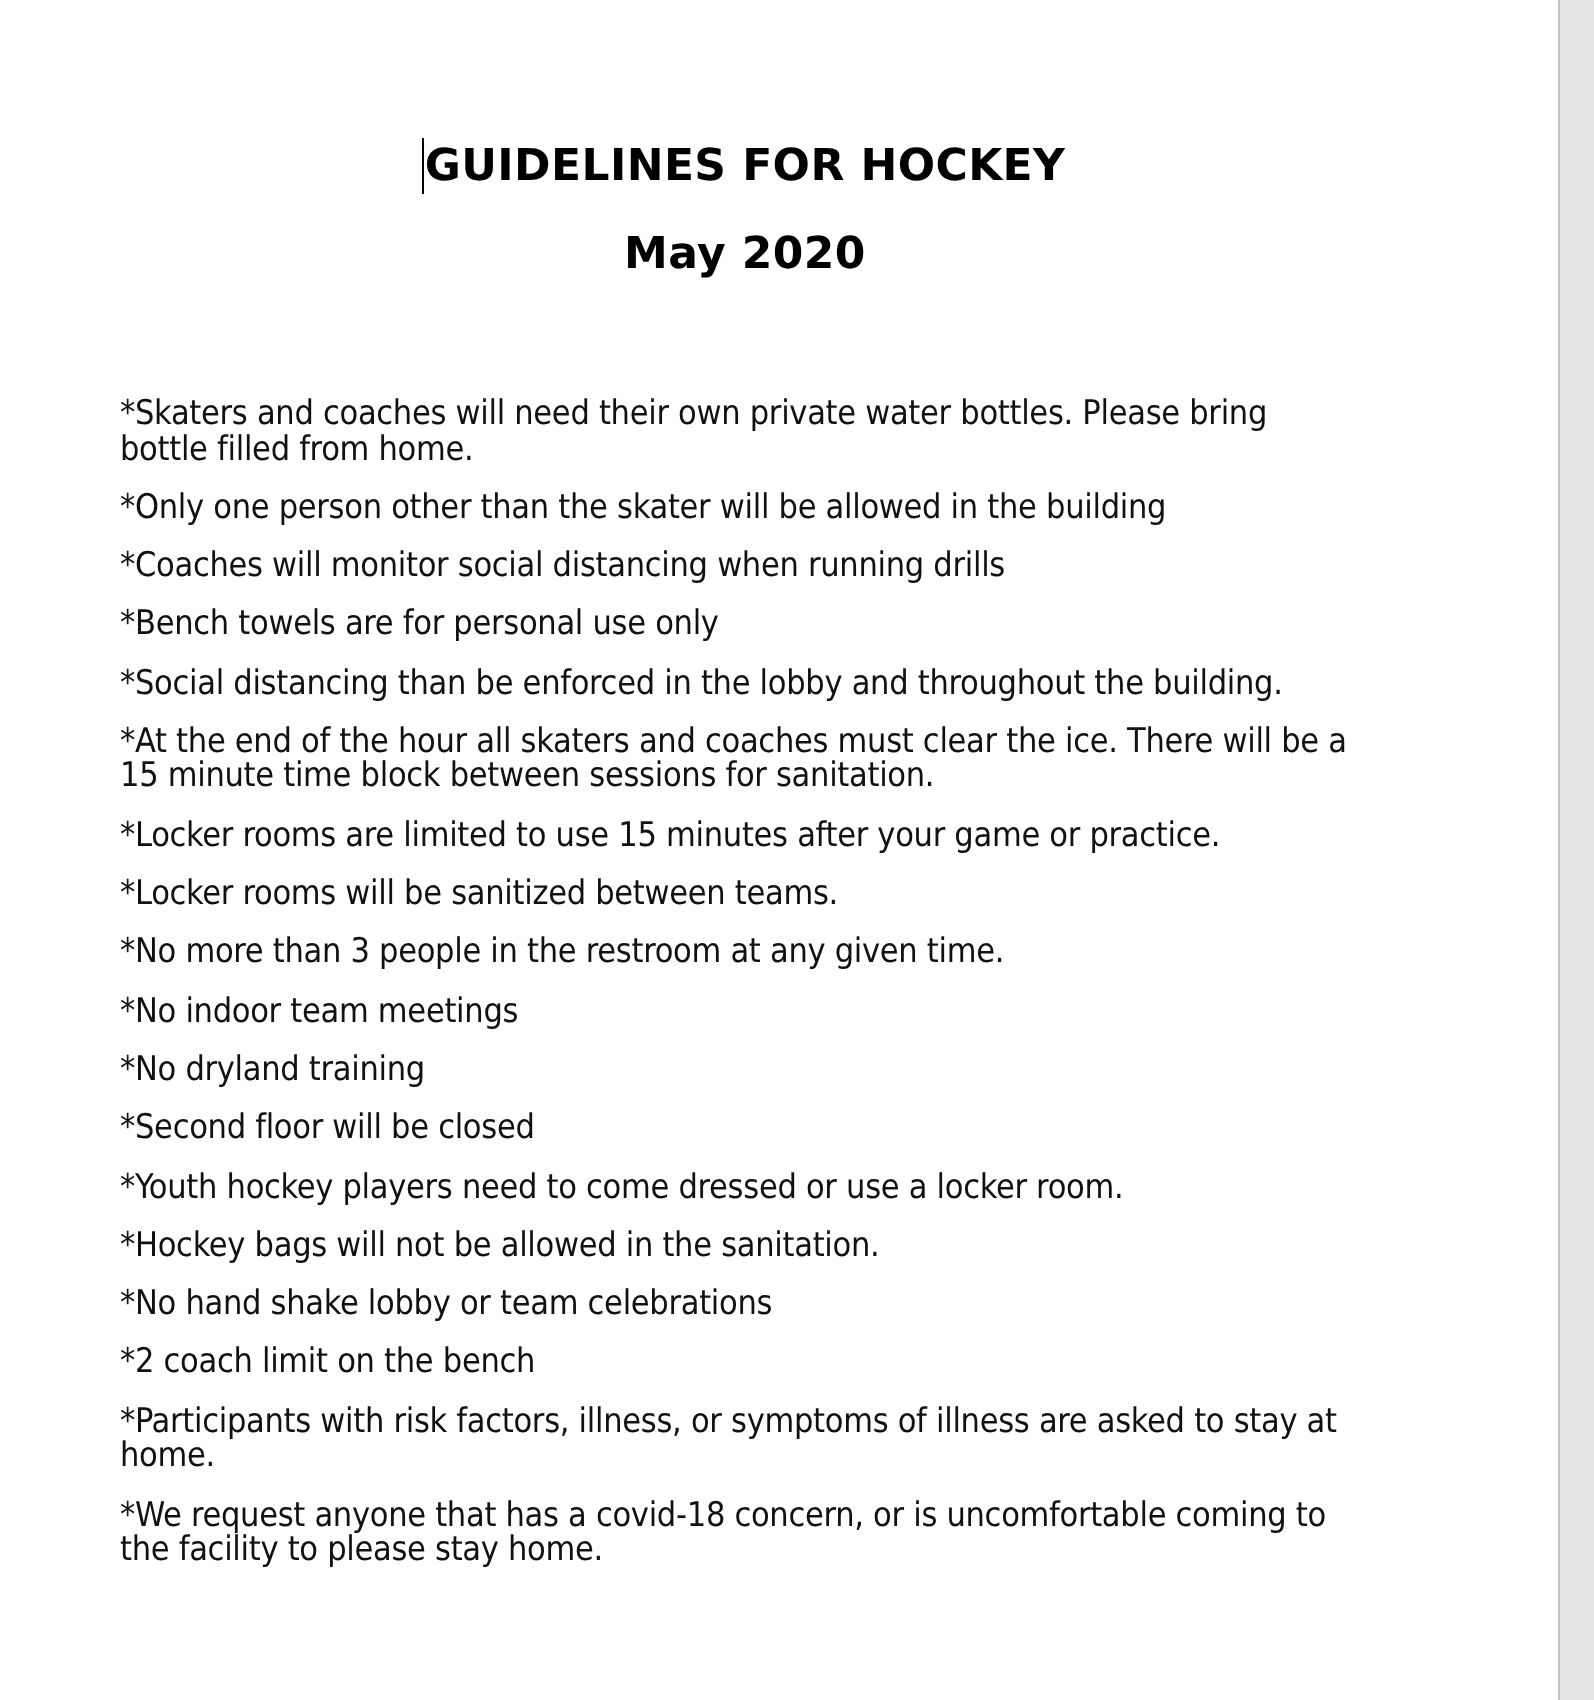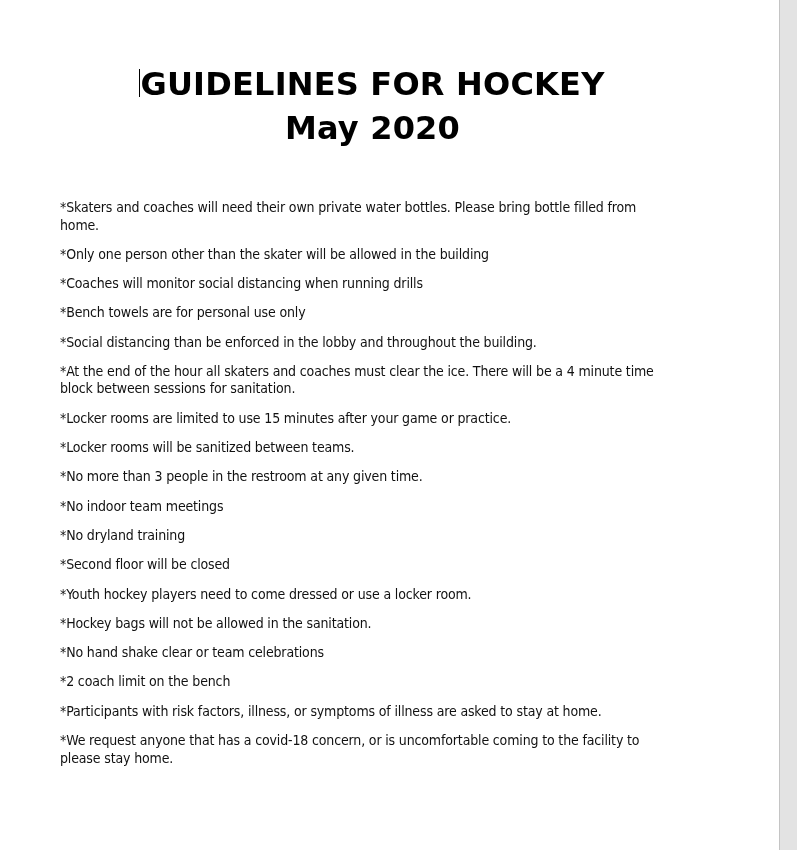--- a/index.html
+++ b/index.html
@@ -38,21 +38,21 @@
       position: absolute;
       left: 0;
       top: 62px;
       width: 745px;
       text-align: center;
       font-family: "DejaVu Sans", sans-serif;
       font-weight: bold;
       color: #000;
     }
     .title-line {
-      font-size: 32px;
+      font-size: 22px;
       line-height: 44px;
       margin: 0;
       letter-spacing: 0.2px;
     }
     .title-line.first {
       position: relative;
       display: inline-block;
     }
     .caret {
       position: absolute;
@@ -61,21 +61,21 @@
       width: 1px;
       height: 28px;
       background: #000;
     }
     .body-text {
       position: absolute;
       left: 60px;
       top: 199px;
       width: 618px;
       font-family: "DejaVu Sans", sans-serif;
-      font-size: 14px;
+      font-size: 17px;
       line-height: 17.5px;
       color: #111;
       font-stretch: condensed;
     }
     .para {
       margin: 0 0 11.8px 0;
       letter-spacing: -0.15px;
     }
   </style>
 </head>
@@ -90,29 +90,29 @@
       </div>
       <div class="title-line">May 2020</div>
     </div>
 
     <div class="body-text">
       <p class="para">*Skaters and coaches will need their own private water bottles.  Please bring bottle filled from home.</p>
       <p class="para">*Only one person other than the skater will be allowed in the building</p>
       <p class="para">*Coaches will monitor social distancing when running drills</p>
       <p class="para">*Bench towels are for personal use only</p>
       <p class="para">*Social distancing than be enforced in the lobby and throughout the building.</p>
-      <p class="para">*At the end of the hour all skaters and coaches must clear the ice.  There will be a 4 minute time block between sessions for sanitation.</p>
+      <p class="para">*At the end of the hour all skaters and coaches must clear the ice.  There will be a 15 minute time block between sessions for sanitation.</p>
       <p class="para">*Locker rooms are limited to use 15 minutes after your game or practice.</p>
       <p class="para">*Locker rooms will be sanitized between teams.</p>
       <p class="para">*No more than 3 people in the restroom at any given time.</p>
       <p class="para">*No indoor team meetings</p>
       <p class="para">*No dryland training</p>
       <p class="para">*Second floor will be closed</p>
       <p class="para">*Youth hockey players need to come dressed or use a locker room.</p>
       <p class="para">*Hockey bags will not be allowed in the sanitation.</p>
-      <p class="para">*No hand shake clear or team celebrations</p>
+      <p class="para">*No hand shake lobby or team celebrations</p>
       <p class="para">*2 coach limit on the bench</p>
       <p class="para">*Participants with risk factors, illness, or symptoms of illness are asked to stay at home.</p>
       <p class="para">*We request anyone that has a covid-18 concern, or is uncomfortable coming to the facility to please stay home.</p>
     </div>
   </div>
   <div class="side-gutter"></div>
 </div>
 
 </body></html>

